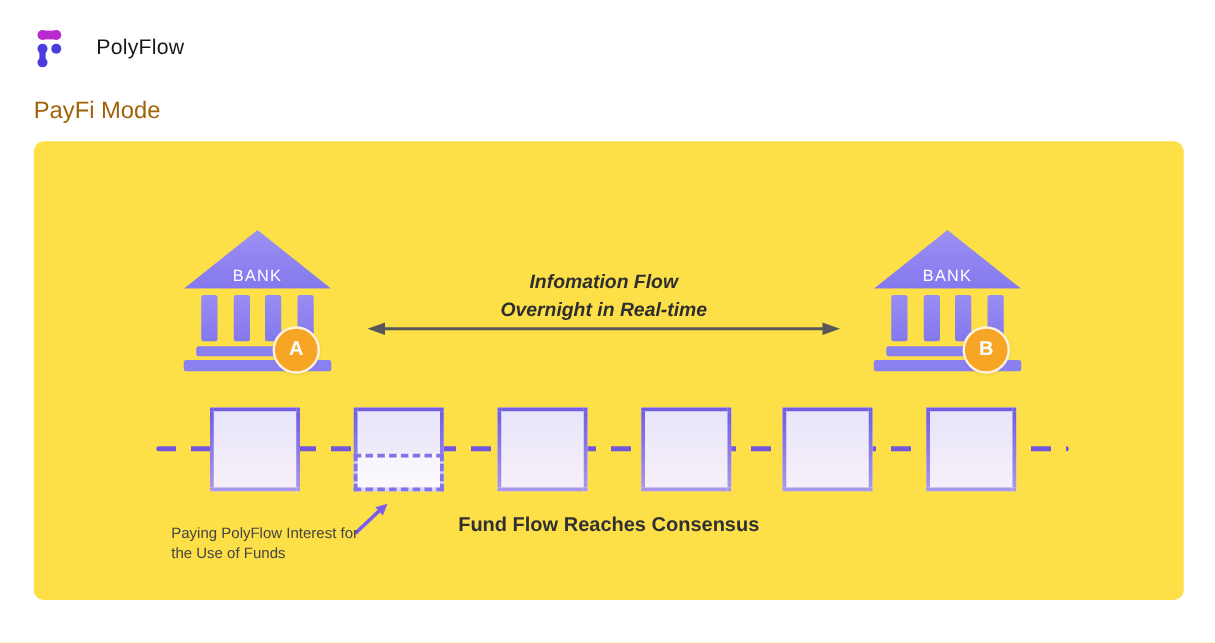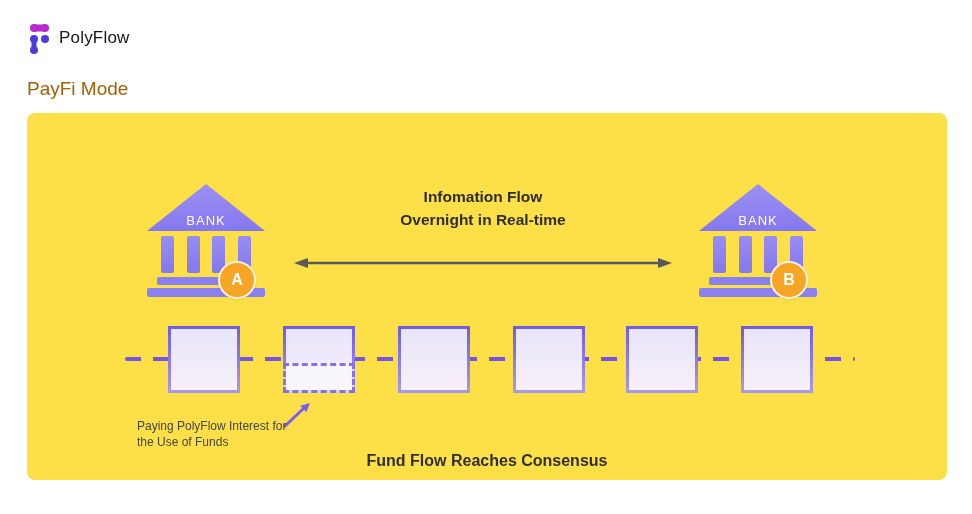--- a/index.html
+++ b/index.html
@@ -1,19 +1,19 @@
 <!DOCTYPE html>
 <html><head>
 <meta charset="utf-8">
 <style>
   html,body { margin:0; padding:0; background:#ffffff; }
   body { width:972px; height:514px; font-family:"Liberation Sans", sans-serif; position:relative; overflow:hidden; }
 
   
-  .logo { position:absolute; left:27px; top:22px; display:flex; align-items:center; gap:6px; }
+  .logo { position:absolute; left:27px; top:22px; display:flex; align-items:center; gap:24px; }
   .logo-text { font-size:17px; color:#17171a; font-weight:500; letter-spacing:.2px; }
   .page-title { position:absolute; left:27px; top:78px; font-size:19px; color:#a16207; font-weight:500; }
 
   
   .panel { position:absolute; left:27px; top:113px; width:920px; height:367px;
            background:#fde047; border-radius:8px; }
 
   
   .bank { position:absolute; width:118px; height:113px; }
   .bank-a { left:120px; top:71px; }
@@ -27,42 +27,42 @@
   .col { width:13px; background:linear-gradient(180deg,#988df2,#8478ee); border-radius:2px; }
   .lintel { margin:4px auto 0; width:98px; height:8px; background:#8b80f0; border-radius:2px; }
   .base   { margin:3px auto 0; width:118px; height:9px; background:#8b80f0; border-radius:2px; }
   .badge { position:absolute; width:38px; height:38px; border-radius:50%;
            background:#f6a524; border:2px solid rgba(255,255,255,.85); box-sizing:border-box;
            color:#fff; font-weight:700; font-size:16px;
            display:flex; align-items:center; justify-content:center;
            right:9px; bottom:-2px; box-shadow:0 1px 3px rgba(0,0,0,.08); }
 
   
-  .info-label { position:absolute; left:256px; width:400px; top:72px; text-align:center;
-                font-size:15.5px; font-weight:600; color:#2e2e30; line-height:23px; }
+  .info-label { position:absolute; left:256px; width:400px; top:101px; text-align:center;
+                font-size:15.5px; font-weight:600; color:#2e2e30; line-height:23px;font-style:italic; }
   .flow-arrow-svg { position:absolute; left:266px; top:141px; }
 
   
   .chain-connector { position:absolute; left:98px; top:244px; width:730px; height:4px;
                      background:repeating-linear-gradient(90deg,#7257dd 0 16px, transparent 16px 28px);
                      border-radius:2px; }
   .chain-block { position:absolute; top:213px; width:72px; height:67px; box-sizing:border-box;
                  background:linear-gradient(180deg,#e8e5fb 0%,#f2ecf9 65%,#f7f0f9 100%);
                  border:3px solid #8474e8;
                  border-image:linear-gradient(180deg,#6f5de4,#a997ea) 1; }
   .blk1 { left:141px; } .blk2 { left:256px; } .blk3 { left:371px; }
   .blk4 { left:486px; } .blk5 { left:599px; } .blk6 { left:714px; }
   .dashed-section { position:absolute; left:-3px; right:-3px; bottom:-3px; height:30px;
                     border:3px dashed #8373e8; background:rgba(253,252,255,.6); box-sizing:border-box; }
 
   
   .note-arrow-svg { position:absolute; left:252px; top:286px; }
   .interest-note { position:absolute; left:110px; top:305px; font-size:12px; color:#454545; line-height:16px; }
   .consensus { position:absolute; left:300px; top:299px; width:320px; text-align:center;
-               font-size:16px; font-weight:600; color:#303032;margin-top:40px; }
+               font-size:16px; font-weight:600; color:#303032; }
 </style>
 </head>
 <body>
 
 <div>
 
   <div class="logo">
     <svg width="26" height="32" viewBox="0 0 26 32">
       <rect x="7" y="2.5" width="11" height="7" fill="#b829cf"></rect>
       <circle cx="7" cy="6" r="4" fill="#b829cf"></circle>

